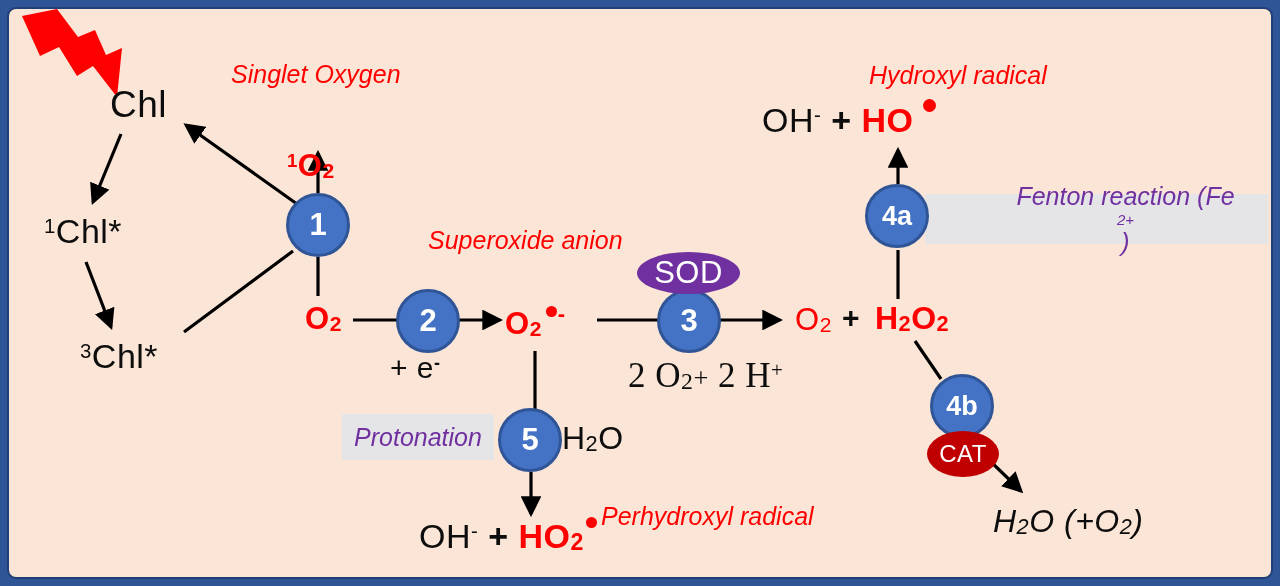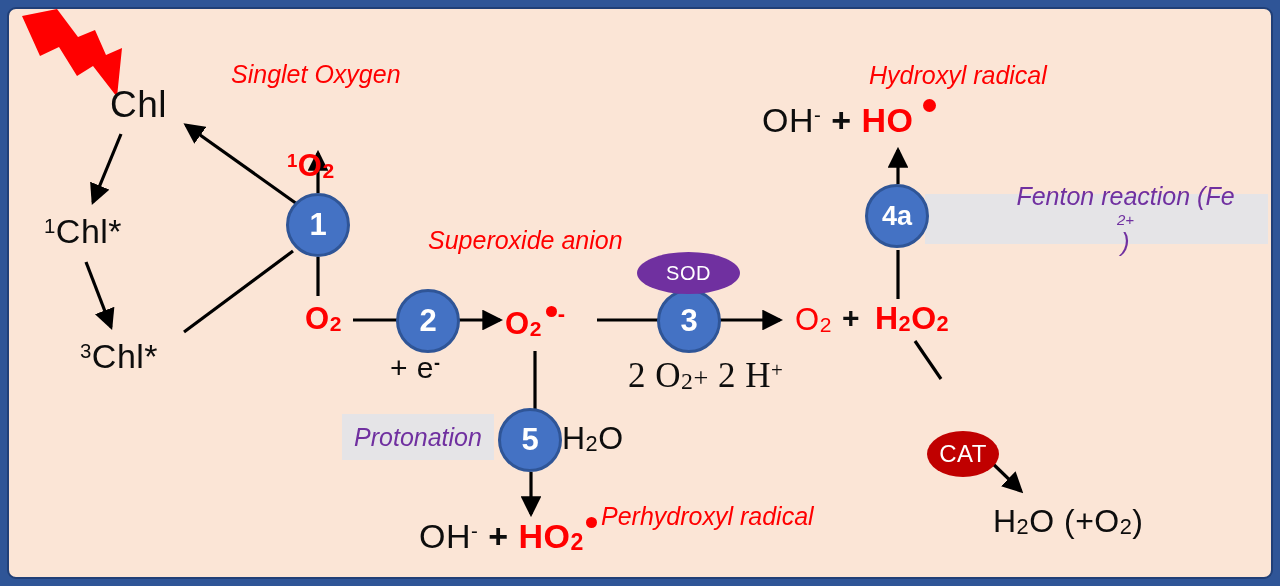--- a/index.html
+++ b/index.html
@@ -12,40 +12,40 @@
   #panel {
     position:absolute; left:7px; top:7px; right:7px; bottom:7px;
     background: var(--panel_bg, #FBE5D6);
     border:2px solid var(--frame_stroke, #203F77);
     border-radius:9px;
   }
   .abs { position:absolute; white-space:nowrap; }
   .formula { font-size:31px; color:#0d0d0d; letter-spacing:0.5px; }
   .red { color: var(--red, #FF0000); }
   .bold { font-weight:bold; }
-  .ital { }
+  .ital { font-style:italic; }
   .rlabel { position:absolute; white-space:nowrap; color:var(--red,#FF0000);
             font-style:italic; font-size:25px; }
   .sb { font-size:0.68em; vertical-align:-0.1em; }
   .sp { font-size:0.6em; vertical-align:0.5em; }
   .dot { display:inline-block; border-radius:50%; background:var(--red,#FF0000);
          width:12px; height:12px; }
   .step {
     position:absolute; width:64px; height:64px; border-radius:50%;
     background: var(--circle_fill, #4472C4);
     border:3px solid var(--circle_stroke, #2F5597);
     color:#fff; font-weight:bold; font-size:31px;
     display:flex; align-items:center; justify-content:center;
     box-sizing:border-box; z-index:3;
   }
   .step.small-label { font-size:27px; }
   .enzyme {
     position:absolute; border-radius:50%; color:#fff; z-index:4;
     display:flex; align-items:center; justify-content:center;
-    font-size:20px; letter-spacing:0.5px;
+    font-size:31px; letter-spacing:0.5px;
   }
   #sod { left:637px; top:252px; width:103px; height:42px;
          background:var(--sod_purple,#7030A0); }
   #cat { left:927px; top:431px; width:72px; height:46px;
          background:var(--cat_red,#C00000); font-size:24px; }
   .tag {
     position:absolute; background:var(--tag_bg,#E5E4E7); z-index:1;
     color:var(--purple,#7030A0); font-style:italic; font-size:25px;
     display:flex; align-items:center; white-space:nowrap;
   }
@@ -93,20 +93,23 @@
     </div>
   <div class="step" style="left:396px; top:289px;">
       <span>2</span>
     </div>
   <div class="step" style="left:657px; top:289px;">
       <span>3</span>
     </div>
   <div class="step small-label" style="left:865px; top:184px;">
       <span>4a</span>
     </div>
+  <div class="step small-label" style="left:930px; top:374px;">
+      <span>4b</span>
+    </div>
   <div class="step" style="left:498px; top:408px;">
       <span>5</span>
     </div>
 
   <div id="sod" class="enzyme">
       <span>SOD</span>
     </div>
   <div id="cat" class="enzyme">
       <span>CAT</span>
     </div>

